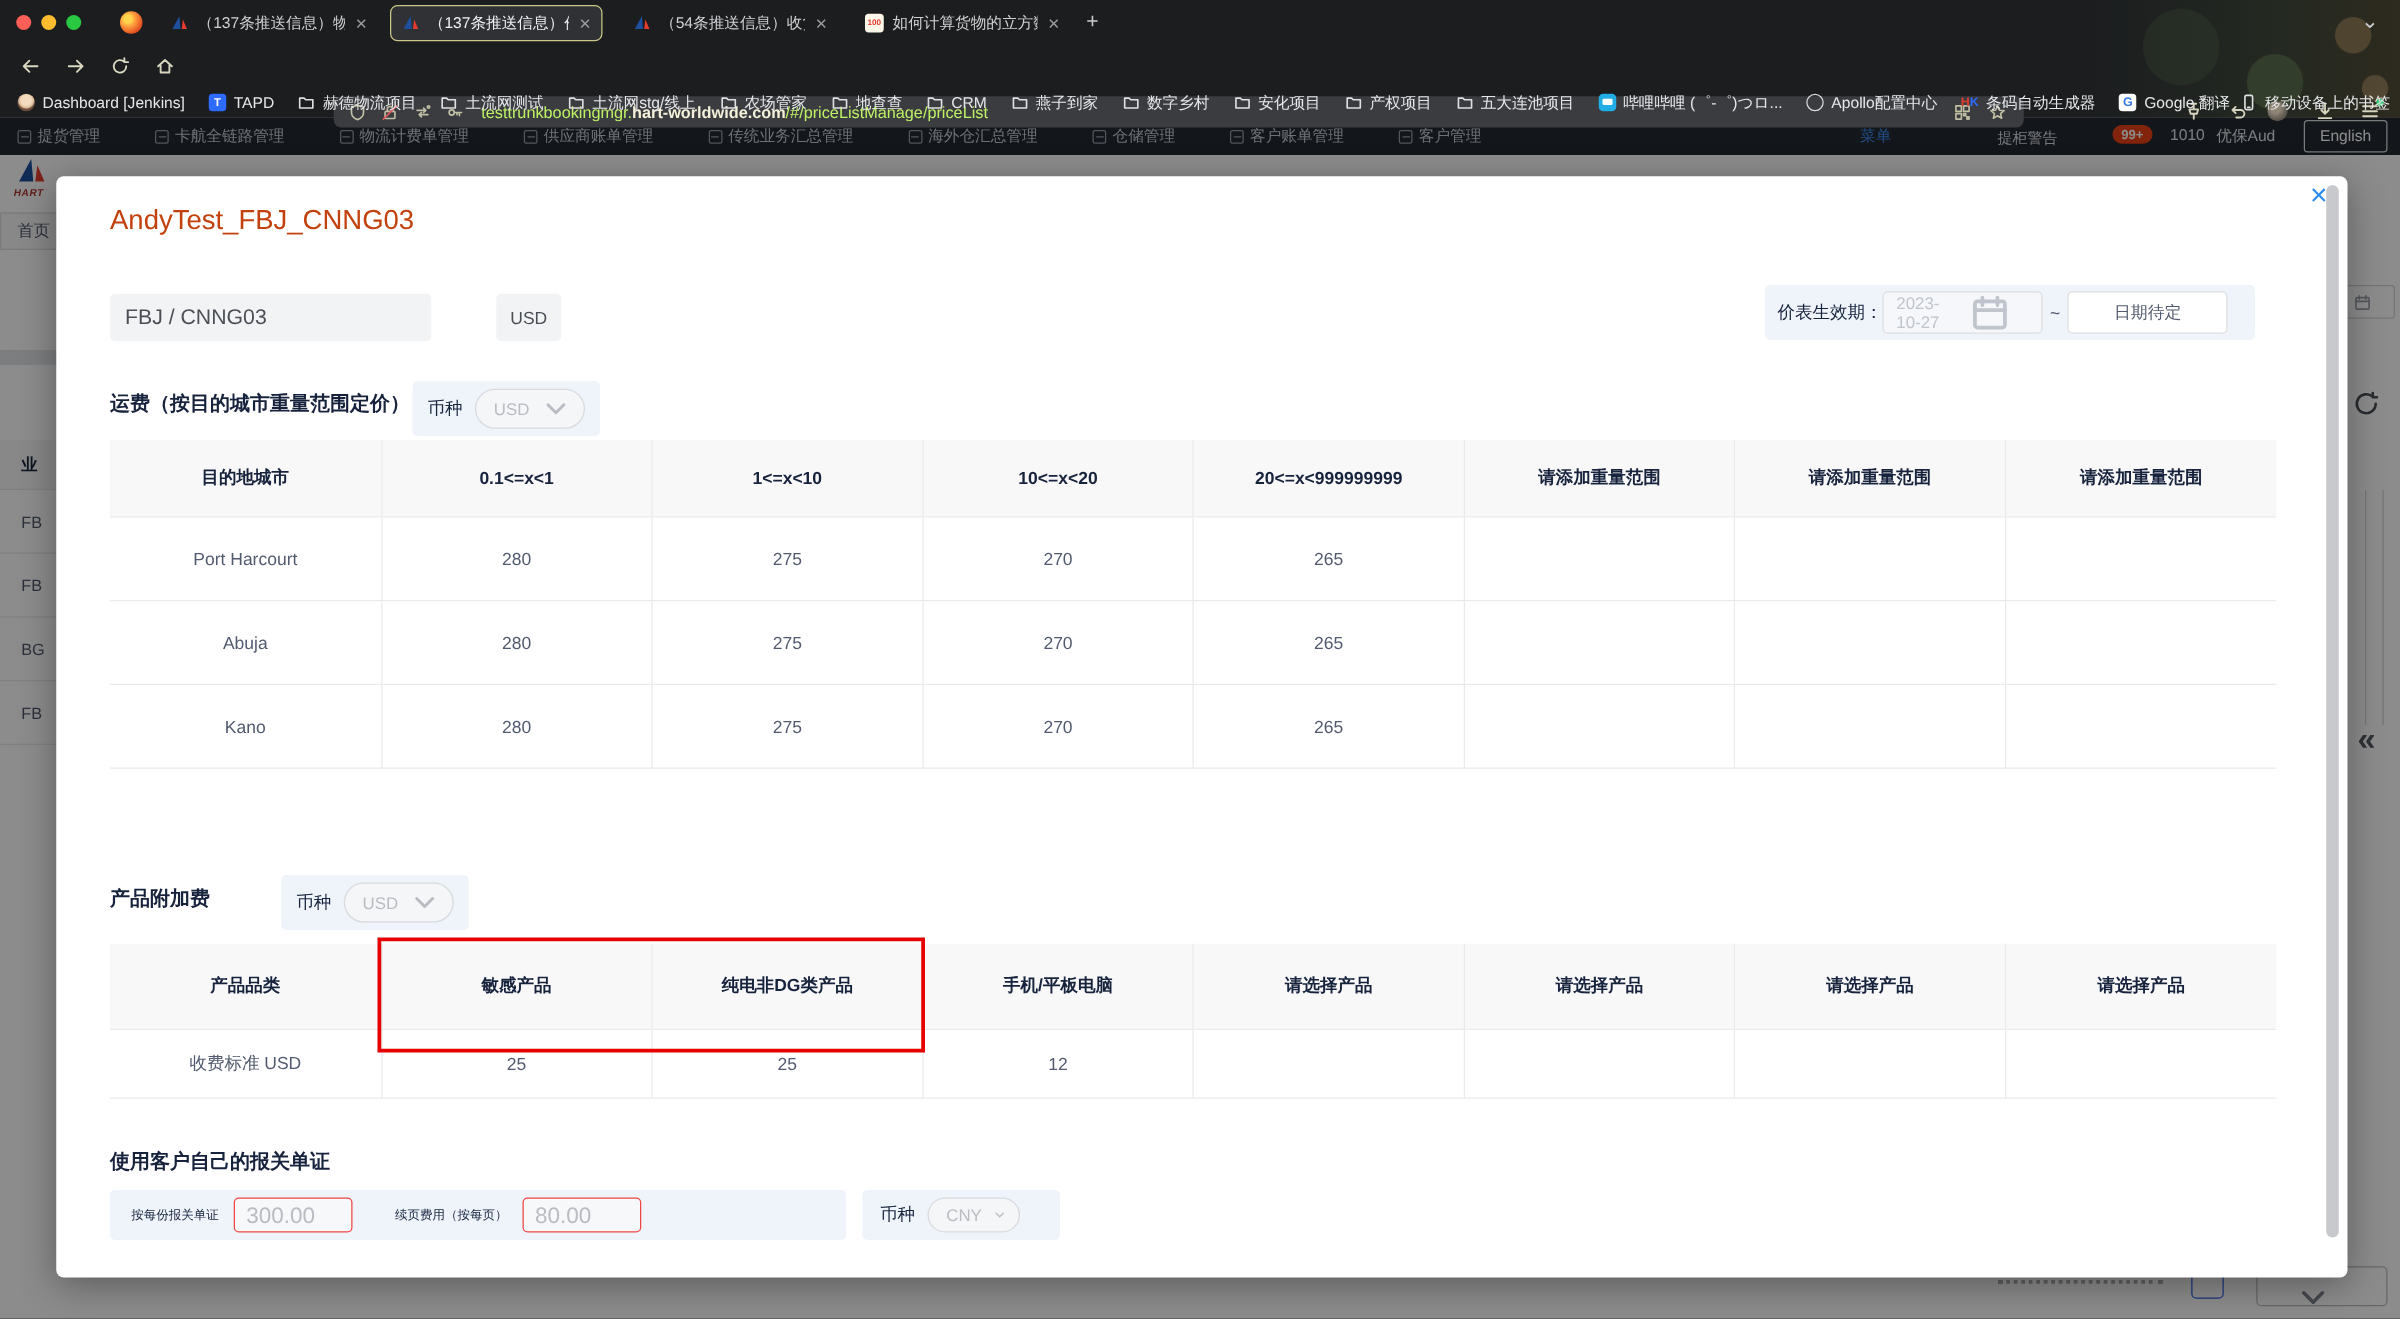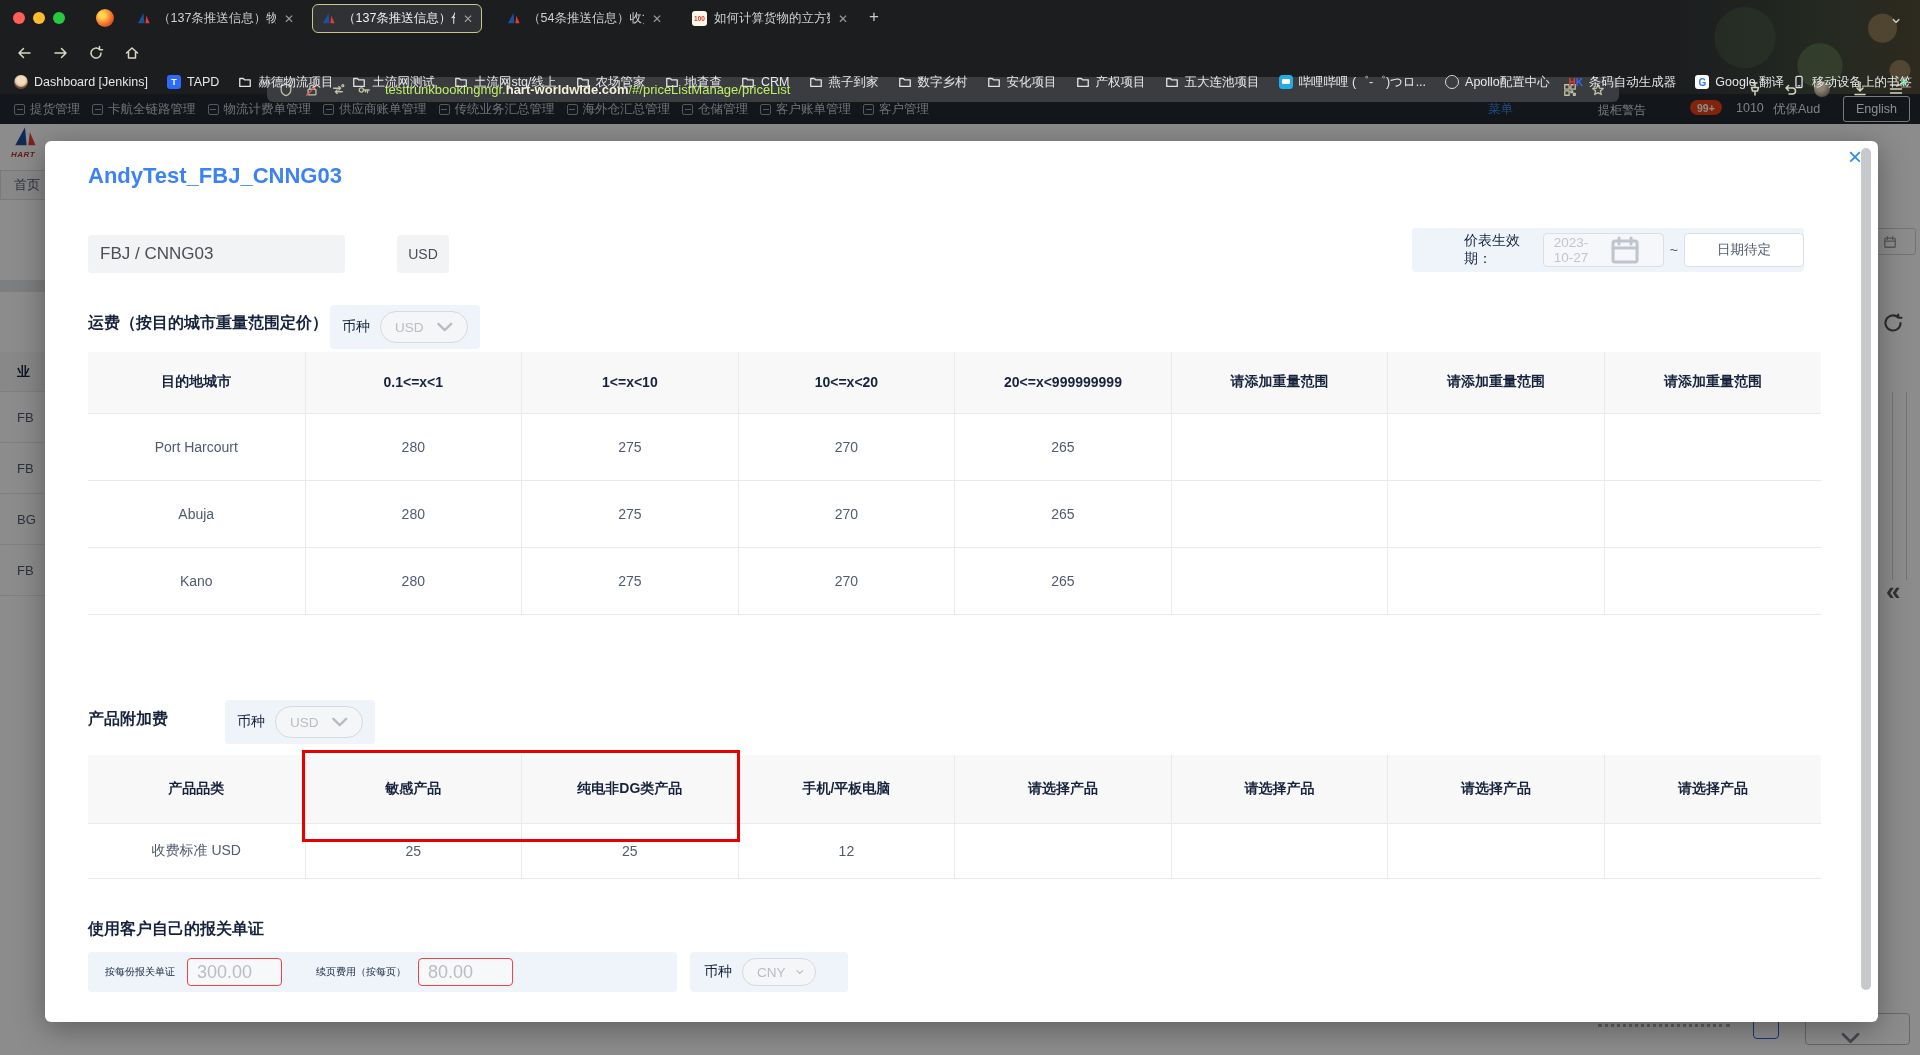--- a/index.html
+++ b/index.html
@@ -53,21 +53,21 @@
   .fi-bili::after { content:""; position:absolute; left:3px; top:4px; width:8px; height:5px; background:#fff; border-radius:1px; }
   .fi-apollo { border:1.3px solid #d9dadd; border-radius:50%; }
   .fi-hk { font-weight:bold; font-size:10px; }
   .fi-hk .h { color:#e23c2f; } .fi-hk .k { color:#2d6bff; }
   .fi-google { background:#fff; border-radius:3px; color:#3479e8; font-weight:bold; font-size:10px; }
   .bm-right { position:absolute; right:8px; top:0; height:24px; display:flex; align-items:center; gap:6px; }
 
   
   .page { position:absolute; left:0; top:94px; width:1920px; height:961px; background:#fff; z-index:1; }
   .appnav { position:absolute; left:0; top:0; width:1920px; height:30px; background:#232831; display:flex;
-    align-items:center; padding-left:14px; gap:12px; color:#c8cdd6; font-size:12.5px; white-space:nowrap; overflow:hidden; }
+    align-items:center; padding-left:14px; gap:44px; color:#c8cdd6; font-size:12.5px; white-space:nowrap; overflow:hidden; }
   .nav-item { display:flex; align-items:center; gap:5px; }
   .nav-ic { width:11px; height:11px; border:1.2px solid #97a0ad; border-radius:2px; position:relative; }
   .nav-ic::after { content:""; position:absolute; left:1.5px; top:4px; width:6px; height:1.2px; background:#97a0ad; }
   .nav-menu { color:#3d8af0; position:absolute; left:1488px; top:7px; }
   .nav-warn { position:absolute; left:1598px; top:8px; color:#d8dce3; font-size:12px; }
   .badge { position:absolute; left:1690px; top:6px; background:#ed4014; color:#fff; font-size:10.5px;
     border-radius:9px; padding:1.5px 7px; font-weight:bold; }
   .nav-num { position:absolute; left:1736px; top:7px; color:#e3e6eb; font-size:12.5px; }
   .nav-aud { position:absolute; left:1773px; top:7px; color:#e3e6eb; font-size:12.5px; width:58px; overflow:hidden; }
   .english { position:absolute; left:1843px; top:2px; width:67px; height:26px; border:1px solid rgba(255,255,255,.85);
@@ -90,28 +90,28 @@
     border-radius:4px; }
   .pg-select svg { position:absolute; right:7px; top:9px; width:13px; height:13px; color:#808691; }
   .pg-blue { position:absolute; left:1753px; top:919px; width:26px; height:26px; border:1px solid #2d62e4; border-radius:4px; background:#fff; }
   .pg-smudge { position:absolute; left:1598px; top:930px; width:132px; border-bottom:3px dotted #8b8f96; opacity:.7; }
   .dim { position:absolute; inset:0; background:rgba(0,0,0,.45); }
 
   
   .modal { position:absolute; left:45px; top:141px; width:1833px; height:881px; background:#fff; border-radius:6px;
     z-index:20; box-shadow:0 6px 30px rgba(0,0,0,.35); }
   .m-close { position:absolute; right:16px; top:4px; font-size:24px; color:#2d8cf0; line-height:1; font-weight:300; }
-  .m-title { position:absolute; left:43px; top:22px; font-size:22px; font-weight:bold; color:#3b82f6; }
+  .m-title { position:absolute; left:43px; top:22px; font-size:22px; font-weight:normal; color:#c2410c; }
   .m-code { position:absolute; left:43px; top:94px; width:257px; height:38px; background:#f2f3f5; border-radius:4px;
     display:flex; align-items:center; padding-left:12px; font-size:17px; color:#4a4e55; }
   .m-chip { position:absolute; left:352px; top:94px; width:52px; height:38px; background:#f2f3f5; border-radius:4px;
     display:flex; align-items:center; justify-content:center; font-size:14px; color:#4a4e55; }
   .m-effband { position:absolute; left:1367px; top:87px; width:392px; height:44px; background:#eef4fa; border-radius:4px;
     display:flex; align-items:center; padding-left:10px; }
-  .m-efflabel { font-size:14px; color:#17233d;margin-left:42px; }
+  .m-efflabel { font-size:14px; color:#17233d; }
   .m-date { width:128px; height:34px; background:#f5f7fa; border:1px solid #dcdee2; border-radius:4px;
     display:flex; align-items:center; padding:0 8px 0 10px; color:#c0c4cc; font-size:13.5px; }
   .m-date svg { margin-left:auto; width:14px; height:14px; color:#c0c4cc; }
   .m-tilde { margin:0 6px; color:#515a6e; font-size:14px; }
   .m-end { width:128px; height:34px; background:#fff; border:1px solid #dcdee2; border-radius:4px;
     display:flex; align-items:center; justify-content:center; color:#515a6e; font-size:13.5px; }
   .sec-title { position:absolute; font-size:16px; font-weight:bold; color:#17233d; }
   .curband { position:absolute; height:44px; background:#eef4fa; border-radius:4px; display:flex; align-items:center;
     padding:0 12px; gap:10px; }
   .curband .lbl { font-size:14px; color:#17233d; }

